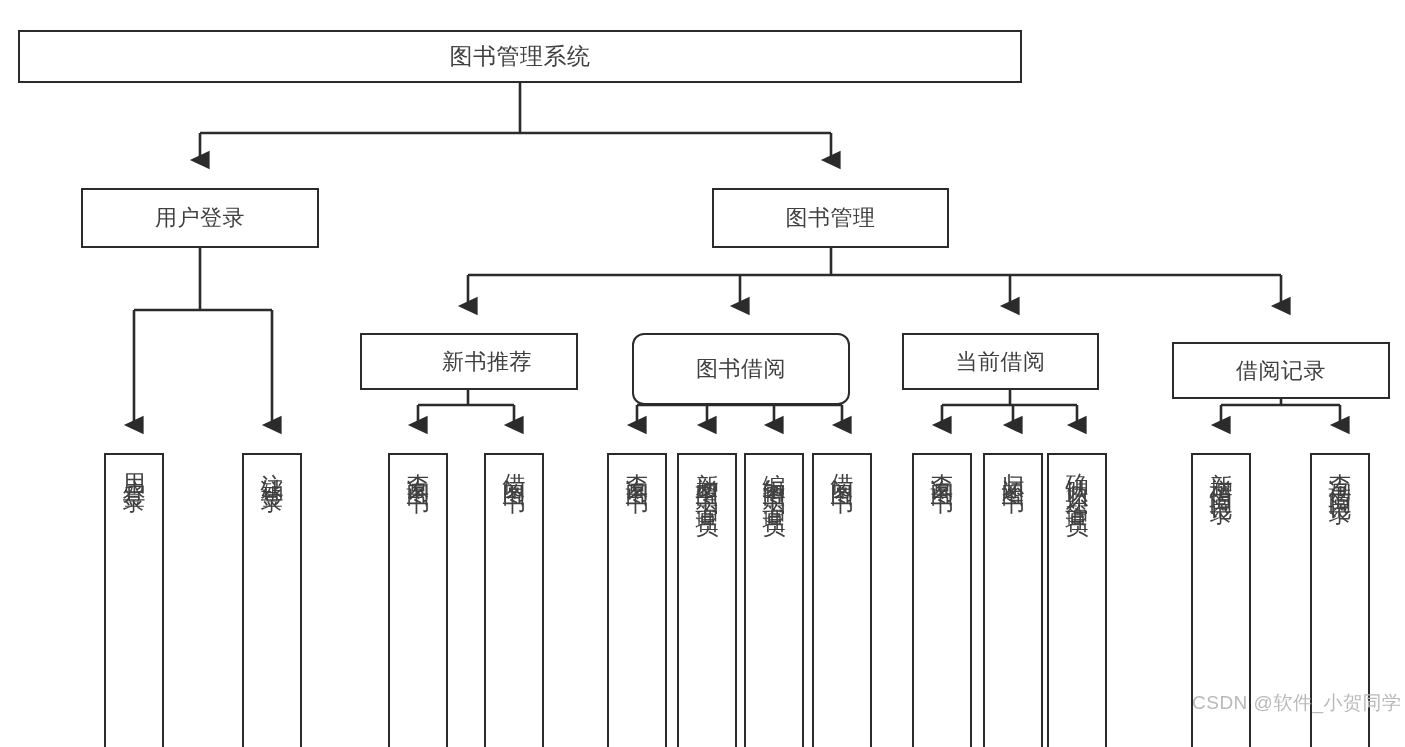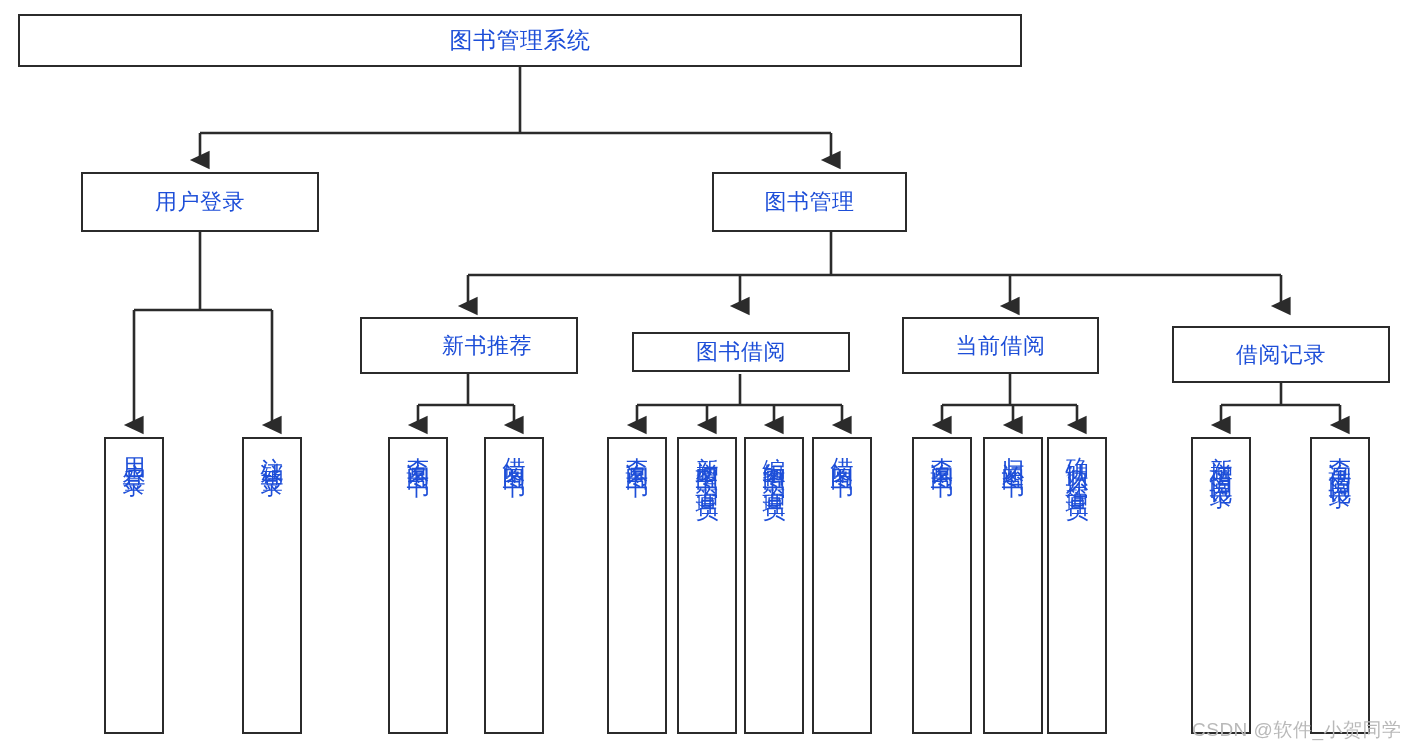--- a/index.html
+++ b/index.html
@@ -26,21 +26,22 @@
     pointer-events: none;
   }
   .node {
     position: absolute;
     box-sizing: border-box;
     border: 2.5px solid #2b2b2b;
     background: #ffffff;
     display: flex;
     align-items: center;
     justify-content: center;
-    color: #1d4ed8;
+    color: #404040;
+    margin-top: 16px;
   }
   .node-label {
     display: block;
     text-align: center;
     line-height: 1.08;
     letter-spacing: 0.5px;
   }
   
   .h-node .node-label {
     font-size: 22px;
@@ -126,28 +127,28 @@
     </g>
   </svg>
 
   <div class="node h-node" id="node-root" style="left:18px; top:14px; width:1004px; height:53px;">
     <span class="node-label">图书管理系统</span>
   </div>
 
   <div class="node h-node" style="left:81px; top:172px; width:238px; height:60px;">
     <span class="node-label">用户登录</span>
   </div>
-  <div class="node h-node" style="left:712px; top:172px; width:195px; height:60px;">
+  <div class="node h-node" style="left:712px; top:172px; width:237px; height:60px;">
     <span class="node-label">图书管理</span>
   </div>
 
   <div class="node h-node" style="left:360px; top:317px; width:218px; height:57px;padding-left:36px;">
     <span class="node-label">新书推荐</span>
   </div>
-  <div class="node h-node" style="left:632px; top:332px; width:218px; height:40px;">
+  <div class="node h-node" style="left:632px; top:317px; width:218px; height:72px;border-radius:12px;">
     <span class="node-label">图书借阅</span>
   </div>
   <div class="node h-node" style="left:902px; top:317px; width:197px; height:57px;">
     <span class="node-label">当前借阅</span>
   </div>
   <div class="node h-node" style="left:1172px; top:326px; width:218px; height:57px;">
     <span class="node-label">借阅记录</span>
   </div>
 
   <div class="node v-node" style="left:104px; top:437px; width:60px; height:297px;">
@@ -187,15 +188,15 @@
     <span class="node-label">确认归还（管理员）</span>
   </div>
 
   <div class="node v-node" style="left:1191px; top:437px; width:60px; height:297px;">
     <span class="node-label">新增借阅记录</span>
   </div>
   <div class="node v-node" style="left:1310px; top:437px; width:60px; height:297px;">
     <span class="node-label">查询借阅记录</span>
   </div>
 
-  <div class="watermark" style="left:1192px; top:717px;">CSDN @软件_小贺同学</div>
+  <div class="watermark" style="left:1192px; top:690px;">CSDN @软件_小贺同学</div>
 
 </div>
 
 </body></html>

